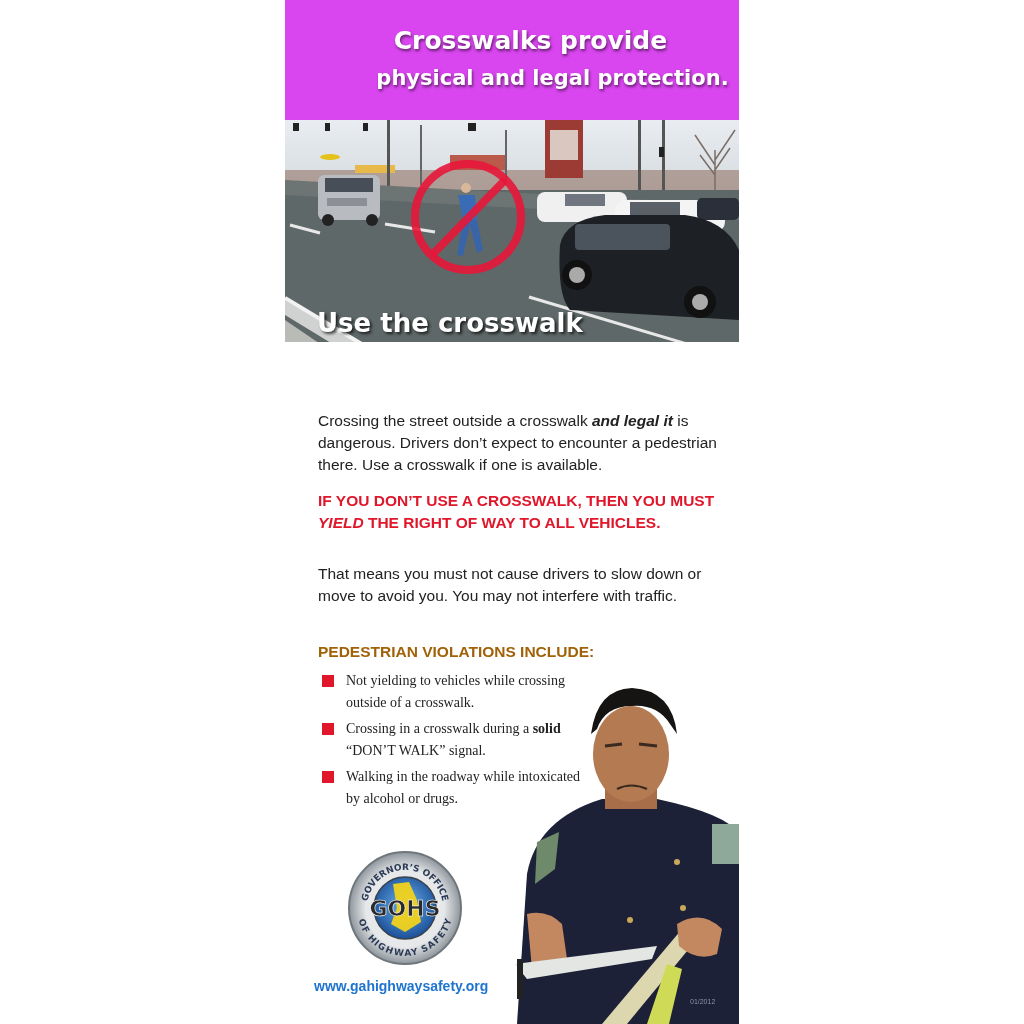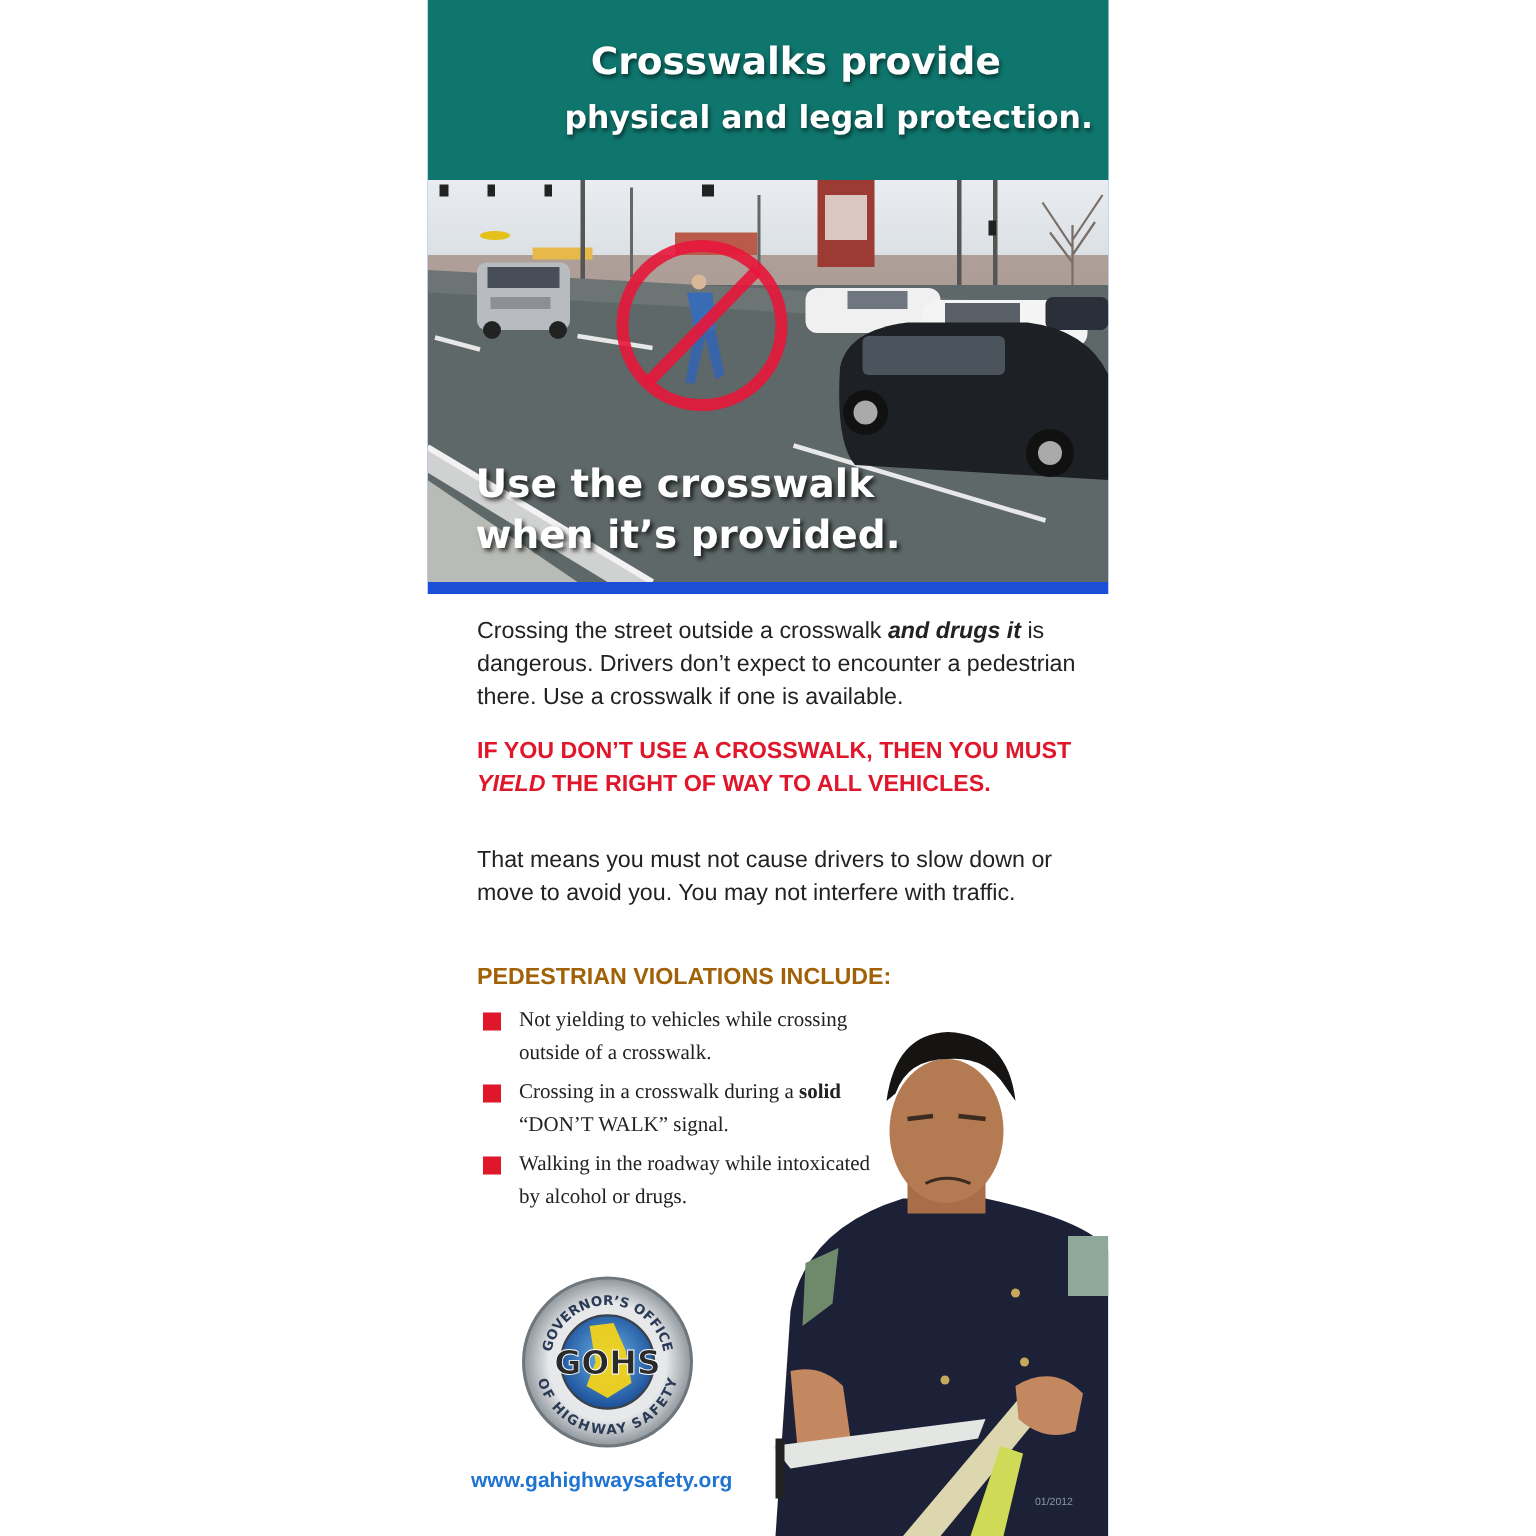--- a/index.html
+++ b/index.html
@@ -1,22 +1,22 @@
 <!DOCTYPE html>
 <html><head>
 <meta charset="utf-8">
 <style>
   html, body { margin:0; padding:0; background:#ffffff; }
   body { width:1024px; height:1024px; position:relative; overflow:hidden; font-family:"DejaVu Sans", sans-serif; }
   .panel { position:absolute; left:285px; top:0; width:454px; height:1024px; background:#ffffff; overflow:hidden; }
-  .banner { position:absolute; left:0; top:0; width:491px; height:120px; background:#0f766e; color:#fff; text-align:center; }
+  .banner { position:absolute; left:0; top:0; width:491px; height:120px; background:#d946ef; color:#fff; text-align:center; }
   .banner .l1 { position:absolute; left:0; right:0; top:26px; font-size:25px; font-weight:bold; text-shadow:1px 2px 3px rgba(0,0,0,0.55); }
   .banner .l2 { position:absolute; left:0; right:0; top:66px; font-size:21px; font-weight:bold; text-shadow:1px 2px 3px rgba(0,0,0,0.55);padding-left:44px; }
 
-  .photo { position:absolute; left:0; top:120px; width:454px; height:276px; overflow:hidden; background:#1d4ed8;text-align:center; }
+  .photo { position:absolute; left:0; top:120px; width:454px; height:222px; overflow:hidden; background:#1d4ed8;text-align:center; }
   .photo svg { position:absolute; left:0; top:0; }
   .photo .cap { position:absolute; left:32px; color:#fff; font-weight:bold; font-size:26px; text-shadow:2px 2px 3px rgba(0,0,0,0.7); white-space:nowrap; }
   .photo .cap1 { top:188px; }
   .photo .cap2 { top:222px; }
 
   .body-text { position:absolute; left:33px; width:400px; font-family:"Liberation Sans", sans-serif; font-size:15.5px; line-height:22px; color:#222; }
   .p1 { top:410px; }
   .p2 { top:563px; }
   .warn { position:absolute; left:33px; top:490px; width:400px; font-family:"Liberation Sans", sans-serif; font-weight:bold; font-size:15.5px; line-height:22px; color:#e0162b; }
   .viol-head { position:absolute; left:33px; top:643px; font-family:"Liberation Sans", sans-serif; font-weight:bold; font-size:15.5px; color:#a16207; }
@@ -109,21 +109,21 @@
 
       <g>
         <circle cx="183" cy="97" r="53" fill="none" stroke="#e8163a" stroke-width="8" opacity="0.9"></circle>
         <line x1="147" y1="135" x2="220" y2="60" stroke="#e8163a" stroke-width="8" opacity="0.9"></line>
       </g>
     </svg>
     <div class="cap cap1">Use the crosswalk</div>
     <div class="cap cap2">when it’s provided.</div>
   </div>
 
-  <div class="body-text p1"><span>Crossing the street outside a crosswalk </span><b><i>and drugs it</i></b><span> is dangerous. Drivers don’t expect to encounter a pedestrian there. Use a crosswalk if one is available.</span></div>
+  <div class="body-text p1"><span>Crossing the street outside a crosswalk </span><b><i>and legal it</i></b><span> is dangerous. Drivers don’t expect to encounter a pedestrian there. Use a crosswalk if one is available.</span></div>
 
   <div class="warn"><span>IF YOU DON’T USE A CROSSWALK, THEN YOU MUST </span><i>YIELD</i><span> THE RIGHT OF WAY TO ALL VEHICLES.</span></div>
 
   <div class="body-text p2">That means you must not cause drivers to slow down or move to avoid you. You may not interfere with traffic.</div>
 
   <div class="viol-head">PEDESTRIAN VIOLATIONS INCLUDE:</div>
 
   <div class="list">
     <div class="li">
       <span class="sq"></span>

